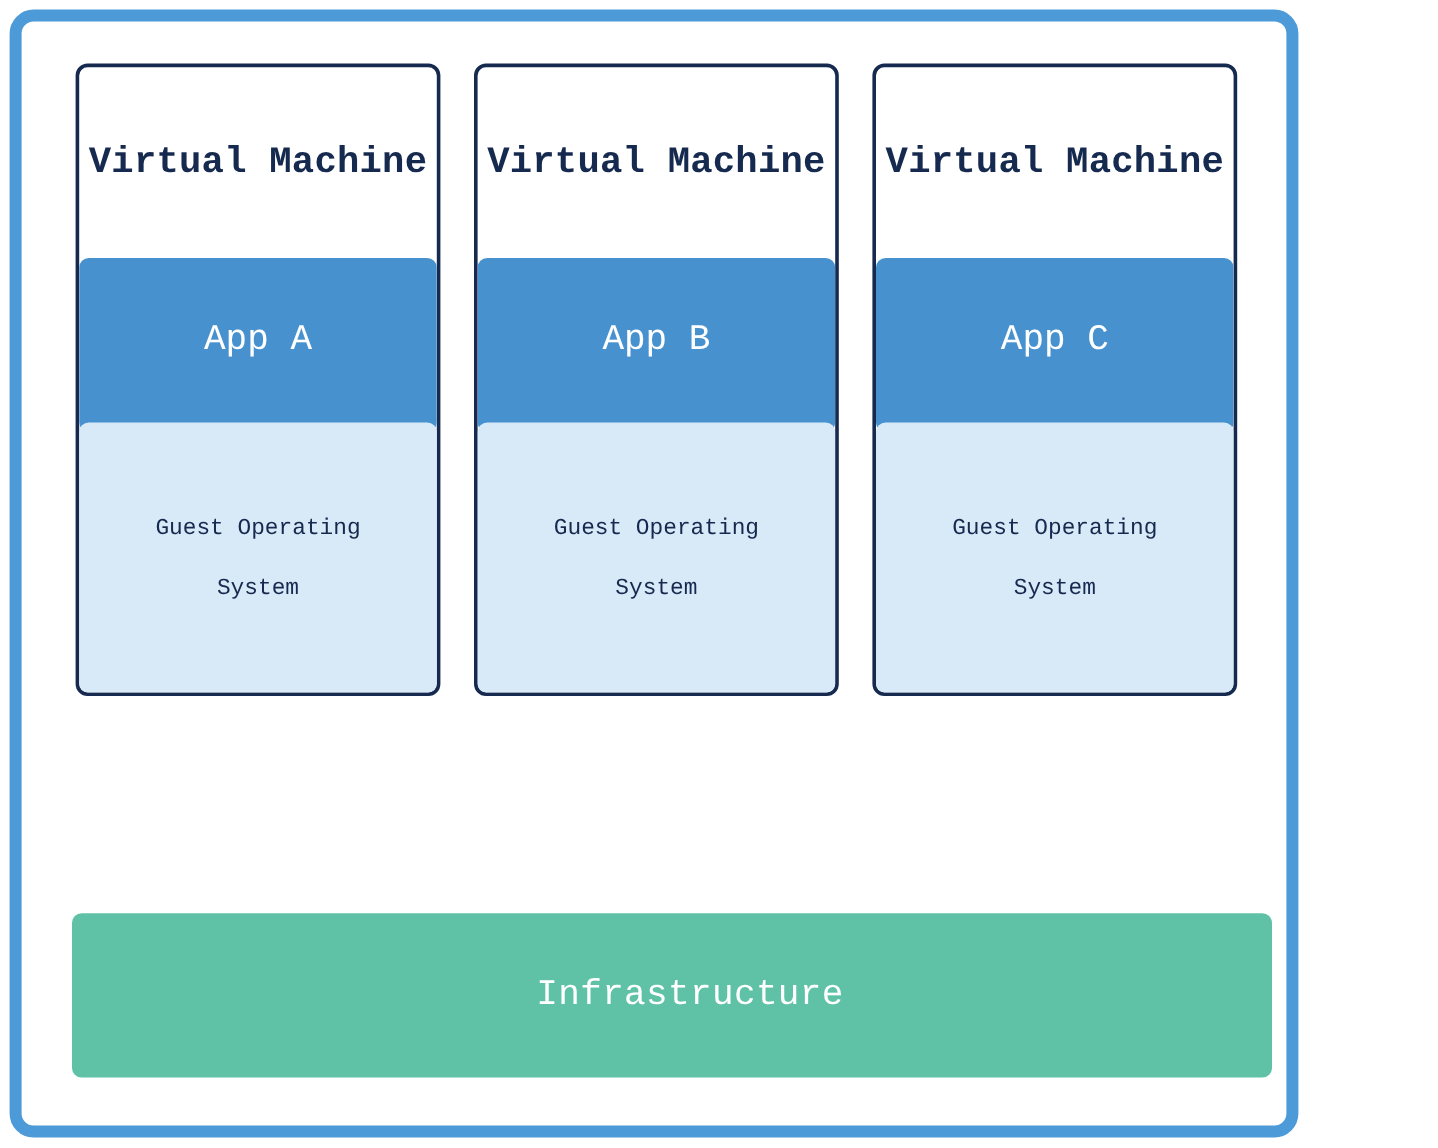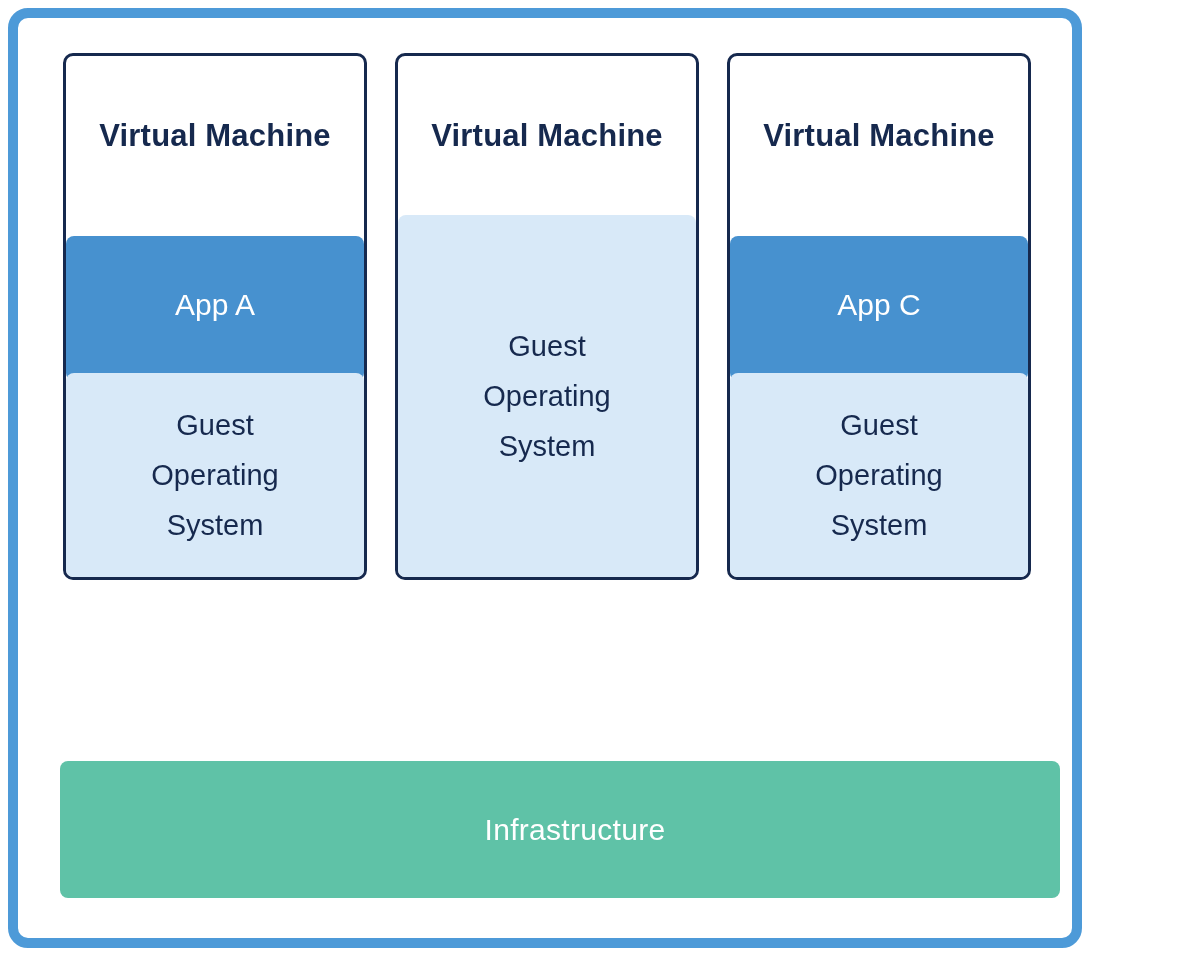--- a/index.html
+++ b/index.html
@@ -10,20 +10,21 @@
     background: #ffffff;
     font-family: "Liberation Sans", sans-serif;
     overflow: hidden;
   }
 
   .canvas {
     position: relative;
     width: 1176px;
     height: 957px;
     background: #ffffff;
+    font-family: Liberation Mono, monospace;
   }
 
   
   .frame {
     position: absolute;
     left: 8px;
     top: 8px;
     width: 1054px;
     height: 920px;
     border: 10px solid #4d9ad8;
@@ -66,34 +67,33 @@
     background: #4791cf;
     color: #ffffff;
     font-size: 30px;
     display: flex;
     align-items: center;
     justify-content: center;
     padding-bottom: 8px;
     box-sizing: border-box;
     position: relative;
     z-index: 0;
-    margin-top: 21px;
   }
 
   .vm-guest {
     flex: 1;
     background: #d8e9f8;
     border-radius: 8px 8px 7px 7px;
     position: relative;
     z-index: 1;
     display: flex;
     align-items: center;
     justify-content: center;
     color: #16294e;
-    font-size: 29px;
+    font-size: 19px;
     line-height: 50px;
     text-align: center;
   }
   .vm-guest .os-label {
     display: inline-block;
     max-width: 190px;
   }
 
   
   .layer {
@@ -128,20 +128,21 @@
     <div class="vm-box vm-1">
       <div class="vm-title">Virtual Machine</div>
       <div class="vm-app">App A</div>
       <div class="vm-guest">
         <span class="os-label">Guest Operating System</span>
       </div>
     </div>
 
     <div class="vm-box vm-2">
       <div class="vm-title">Virtual Machine</div>
+      <div class="vm-app">App B</div>
       <div class="vm-guest">
         <span class="os-label">Guest Operating System</span>
       </div>
     </div>
 
     <div class="vm-box vm-3">
       <div class="vm-title">Virtual Machine</div>
       <div class="vm-app">App C</div>
       <div class="vm-guest">
         <span class="os-label">Guest Operating System</span>

